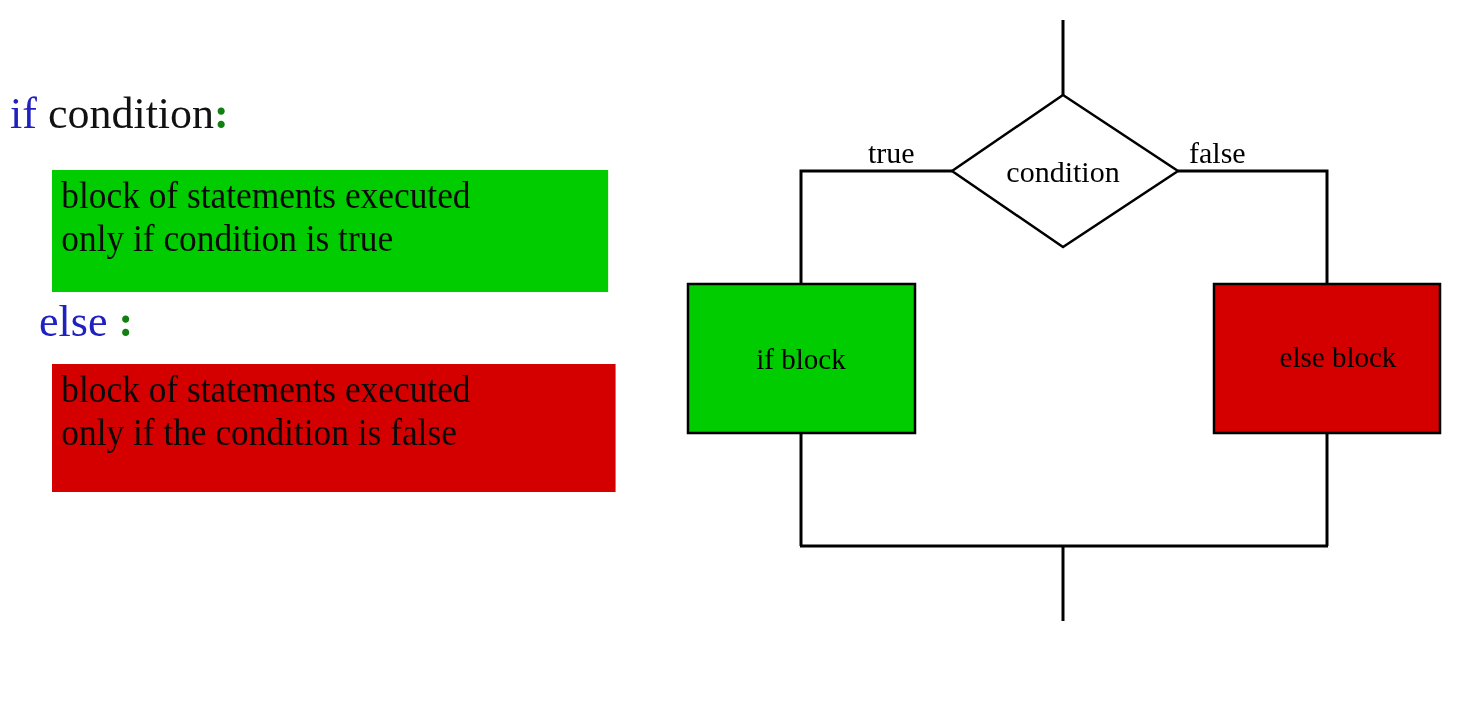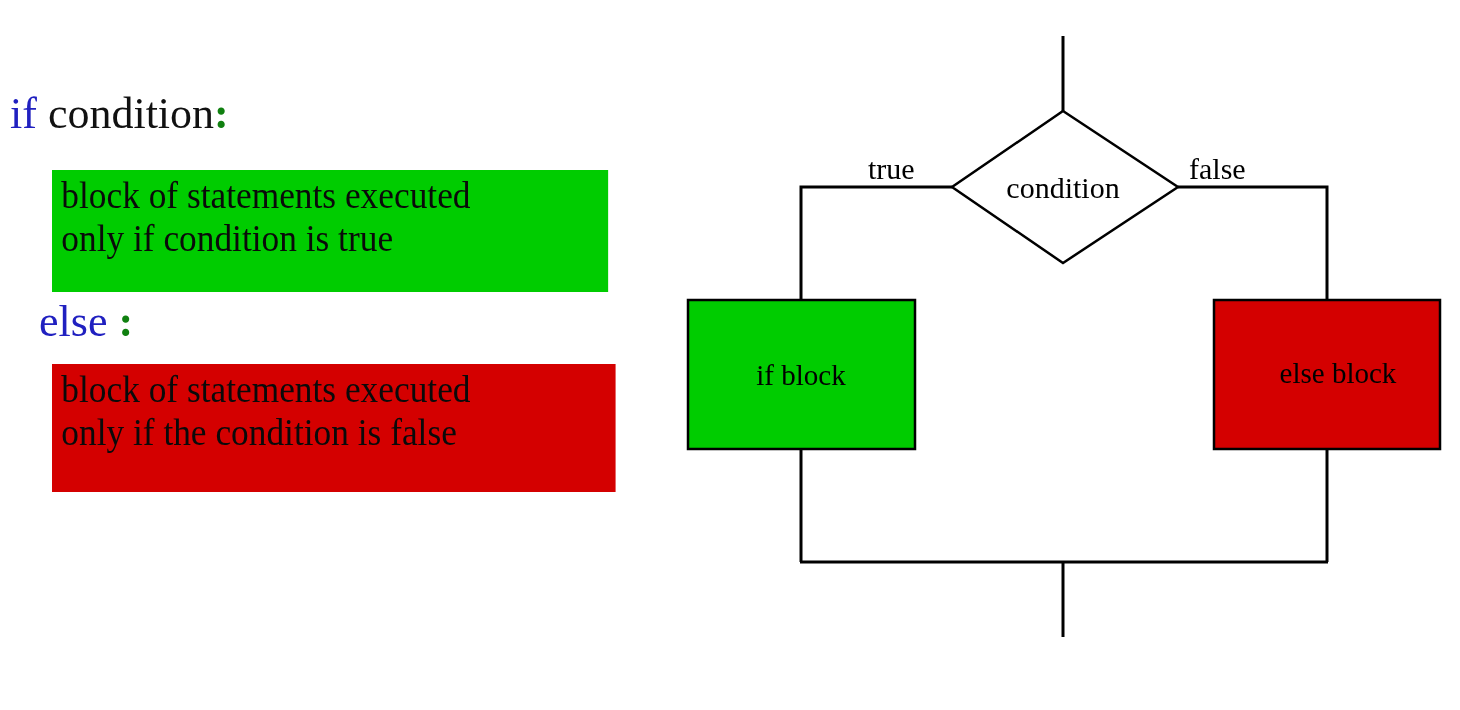--- a/index.html
+++ b/index.html
@@ -71,21 +71,21 @@
     width: 606px;
     height: 128px;
     background: #D40000;
   }
   .stmt-line { display: block; }
 
   
   #flowchart {
     position: absolute;
     left: 0;
-    top: 16px;
+    top: 0;
     width: 1460px;
     height: 534px;
   }
   #flow-svg { display: block; }
 
   .flow-label {
     font-family: "Liberation Serif", "DejaVu Serif", serif;
     fill: #000000;
   }
   .edge-label { font-size: 30px; }

